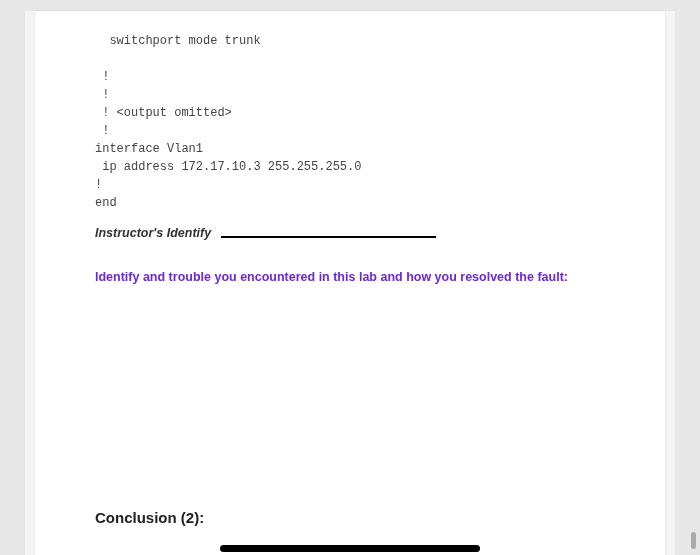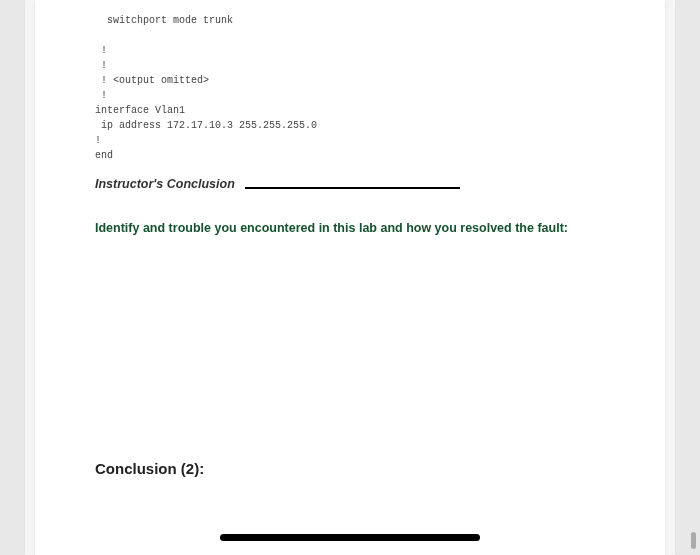--- a/index.html
+++ b/index.html
@@ -25,25 +25,26 @@
     }
     .page {
       background: #ffffff;
       height: 100%;
       padding: 0 60px;
       position: relative;
       box-shadow: 0 1px 3px rgba(0,0,0,0.1);
     }
     .code-block {
       font-family: "Courier New", Courier, monospace;
-      font-size: 10px;
+      font-size: 12px;
       color: #444;
       line-height: 1.5;
       white-space: pre;
-      padding-top: 13px;
+      padding-top: 21px;
+      margin-top: 11px;
     }
     .signature-row {
       display: flex;
       align-items: flex-end;
       margin-top: 14px;
       gap: 10px;
     }
     .signature-label {
       font-style: italic;
       font-weight: bold;
@@ -52,21 +53,21 @@
     }
     .signature-line {
       border-bottom: 2.5px solid #000;
       width: 215px;
       height: 2px;
       margin-bottom: 2px;
     }
     .section-heading {
       font-weight: bold;
       font-size: 12.5px;
-      color: #14532d;
+      color: #6d28d9;
       margin-top: 30px;
     }
     .conclusion-heading {
       font-family: Liberation Sans, sans-serif;
       font-weight: bold;
       font-size: 15px;
       color: #222;
       margin-top: 225px;
     }
     .bottom-bar {
@@ -107,21 +108,21 @@
  !
  !
  ! &lt;output omitted&gt;
  !
 interface Vlan1
  ip address 172.17.10.3 255.255.255.0
 !
 end</div>
 
     <div class="signature-row">
-      <span class="signature-label">Instructor's Conclusion</span>
+      <span class="signature-label">Instructor's Identify</span>
       <span class="signature-line"></span>
     </div>
 
     <div class="section-heading">Identify and trouble you encountered in this lab and how you resolved the fault:</div>
 
     <div class="conclusion-heading">Conclusion (2):</div>
 
     <div class="bottom-bar"></div>
   </div>
 </div>

